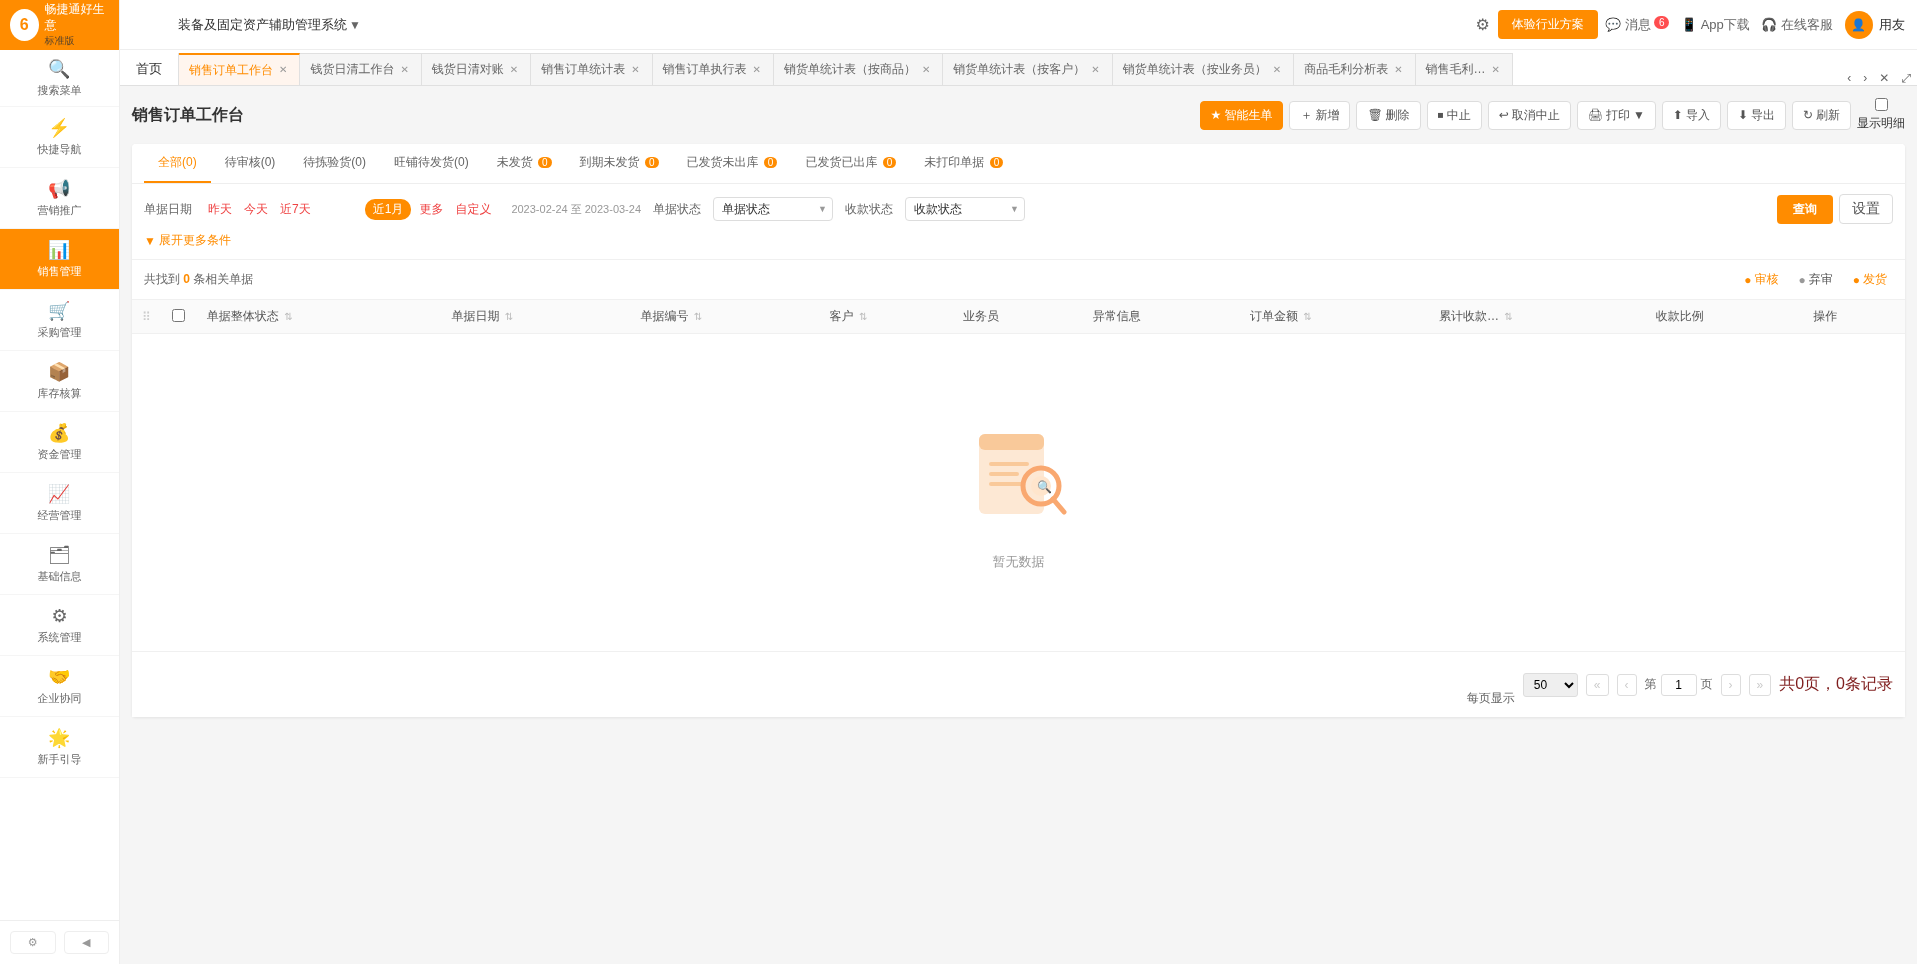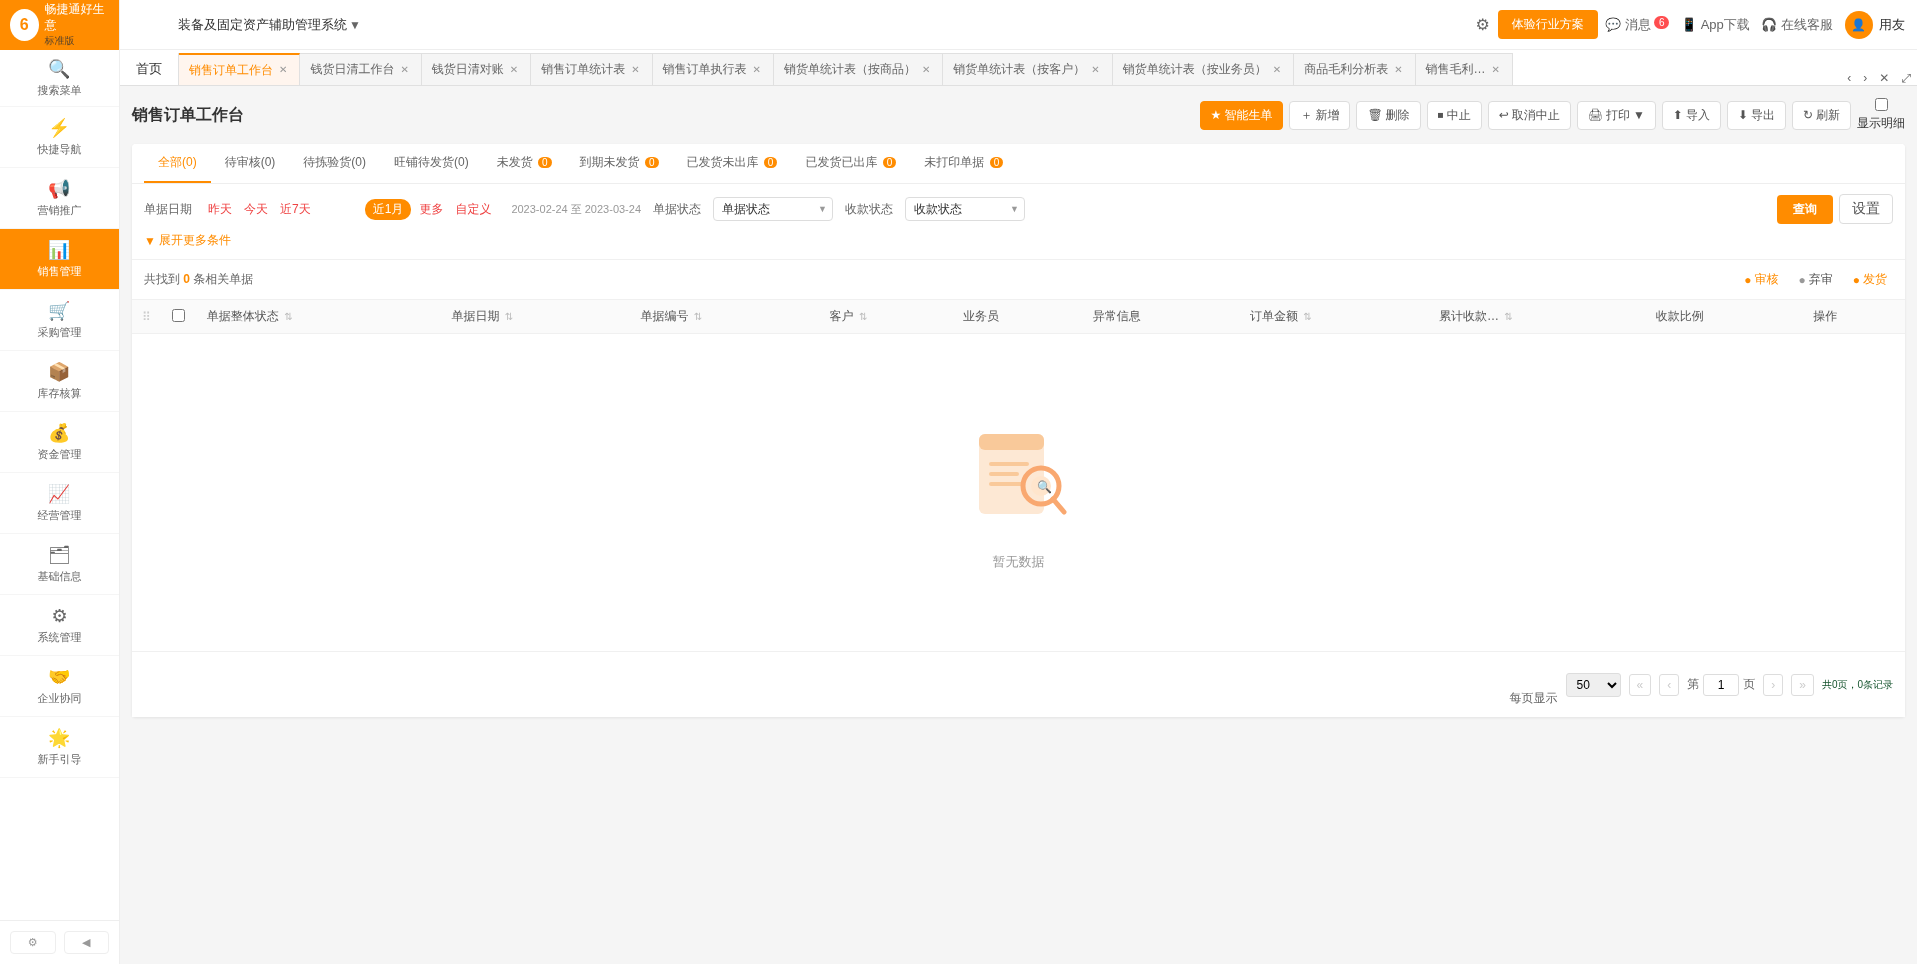--- a/index.html
+++ b/index.html
@@ -92,21 +92,21 @@
     .empty-text { color: #999; font-size: 13px; }
 
     
     .pagination { display: flex; align-items: center; justify-content: flex-end; padding: 10px 12px; background: #fff; border-top: 1px solid #f0f0f0; gap: 8px; }
     .page-size-label { color: #666; font-size: 12px; margin-top: 28px; }
     .page-size-select { border: 1px solid #ddd; border-radius: 3px; padding: 3px 6px; font-size: 12px; }
     .page-nav-btn { background: none; border: 1px solid #ddd; border-radius: 3px; padding: 3px 7px; cursor: pointer; font-size: 12px; color: #666; }
     .page-nav-btn:disabled { color: #ccc; cursor: not-allowed; }
     .page-info { color: #666; font-size: 12px; display: flex; align-items: center; gap: 4px; }
     .page-num-input { border: 1px solid #ddd; border-radius: 3px; width: 36px; padding: 3px 4px; text-align: center; font-size: 12px; }
-    .total-info { color: #14532d; font-size: 10px; }
+    .total-info { color: #7f1d1d; font-size: 16px; }
 
     
     .scroll-area { overflow-x: auto; }
     .scroll-area::-webkit-scrollbar { height: 6px; }
     .scroll-area::-webkit-scrollbar-track { background: #f0f0f0; }
     .scroll-area::-webkit-scrollbar-thumb { background: #ccc; border-radius: 3px; }
   </style>
 </head>
 <body>
 

